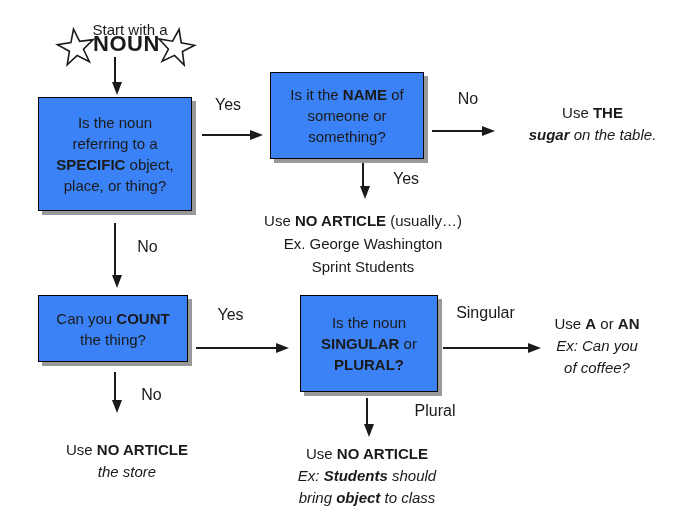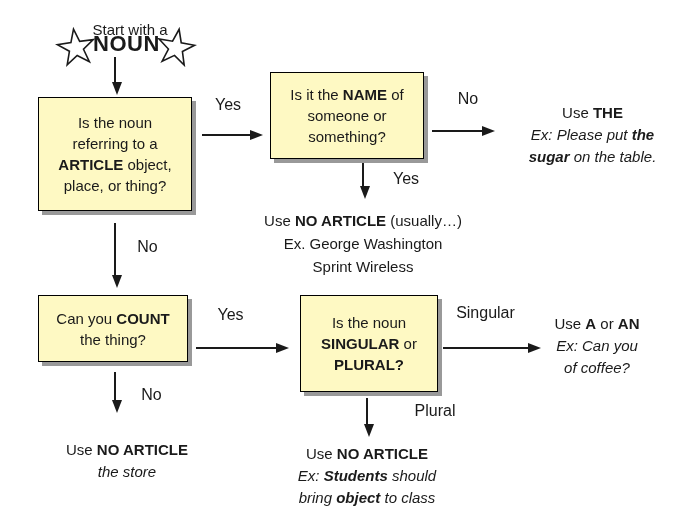--- a/index.html
+++ b/index.html
@@ -6,21 +6,21 @@
   .canvas{
     position:relative;width:673px;height:522px;background:#ffffff;
     font-family:"Liberation Sans", sans-serif;color:#1a1a1a;overflow:hidden;
   }
   .abs{position:absolute;}
   .txt{font-size:15px;line-height:22px;text-align:center;}
   .b{font-weight:bold;}
   .i{font-style:italic;}
   
   .box{
-    position:absolute;background:#fef9c3;border:1.5px solid #000;
+    position:absolute;background:#3b82f6;border:1.5px solid #000;
     box-shadow:4px 4px 0 #999999;
     display:flex;flex-direction:column;justify-content:center;
     font-size:15px;line-height:21px;text-align:center;
   }
   
   .elabel{position:absolute;font-size:16px;text-align:center;}
   
   .arr-h{position:absolute;height:0;border-top:2px solid #1a1a1a;}
   .arr-h::after{
     content:"";position:absolute;right:-13px;top:-6.5px;
@@ -50,49 +50,48 @@
 
   <svg class="star" style="left:155px;top:25px;" width="42" height="44" viewBox="0 0 42 44">
     <polygon points="21,4 25.4,16.9 39.1,17.1 28.1,25.3 32.2,38.4 21,30.5 9.8,38.4 13.9,25.3 2.9,17.1 16.6,16.9" fill="#ffffff" stroke="#1a1a1a" stroke-width="1.6" transform="rotate(10 21 22)"></polygon>
   </svg>
 
   <div class="arr-v" style="left:114px;top:57px;height:25px;"></div>
 
   <div class="box" style="left:38px;top:97px;width:152px;height:112px;">
     <div><span>Is the noun</span></div>
     <div><span>referring to a</span></div>
-    <div><span class="b">ARTICLE</span><span> object,</span></div>
+    <div><span class="b">SPECIFIC</span><span> object,</span></div>
     <div><span>place, or thing?</span></div>
   </div>
 
   <div class="elabel" style="left:208px;top:96px;width:40px;">Yes</div>
   <div class="arr-h" style="left:202px;top:134px;width:48px;"></div>
 
   <div class="box" style="left:270px;top:72px;width:152px;height:85px;">
     <div><span>Is it the </span><span class="b">NAME</span><span> of</span></div>
     <div><span>someone or</span></div>
     <div><span>something?</span></div>
   </div>
 
   <div class="elabel" style="left:448px;top:90px;width:40px;">No</div>
   <div class="arr-h" style="left:432px;top:130px;width:50px;"></div>
 
   <div class="abs txt" style="left:515px;top:102px;width:155px;">
     <div><span>Use </span><span class="b">THE</span></div>
-    <div><span class="i">Ex: Please put </span><span class="b i">the</span></div>
     <div><span class="b i">sugar</span><span class="i"> on the table.</span></div>
   </div>
 
   <div class="elabel" style="left:386px;top:170px;width:40px;">Yes</div>
   <div class="arr-v" style="left:362px;top:163px;height:23px;"></div>
 
   <div class="abs txt" style="left:238px;top:209px;width:250px;line-height:23px;">
     <div><span>Use </span><span class="b">NO ARTICLE</span><span> (usually…)</span></div>
     <div><span>Ex. George Washington</span></div>
-    <div><span>Sprint Wireless</span></div>
+    <div><span>Sprint Students</span></div>
   </div>
 
   <div class="elabel" style="left:130px;top:238px;width:35px;">No</div>
   <div class="arr-v" style="left:114px;top:223px;height:52px;"></div>
 
   <div class="box" style="left:38px;top:295px;width:148px;height:65px;">
     <div><span>Can you </span><span class="b">COUNT</span></div>
     <div><span>the thing?</span></div>
   </div>
 

